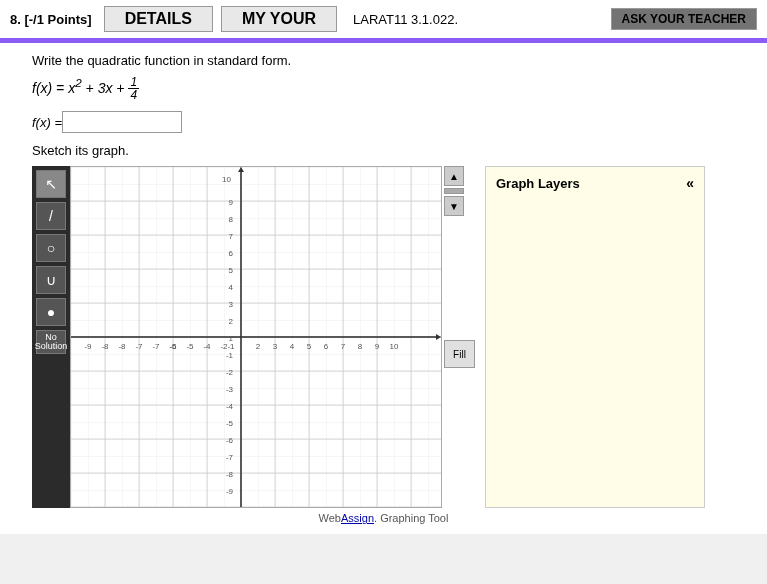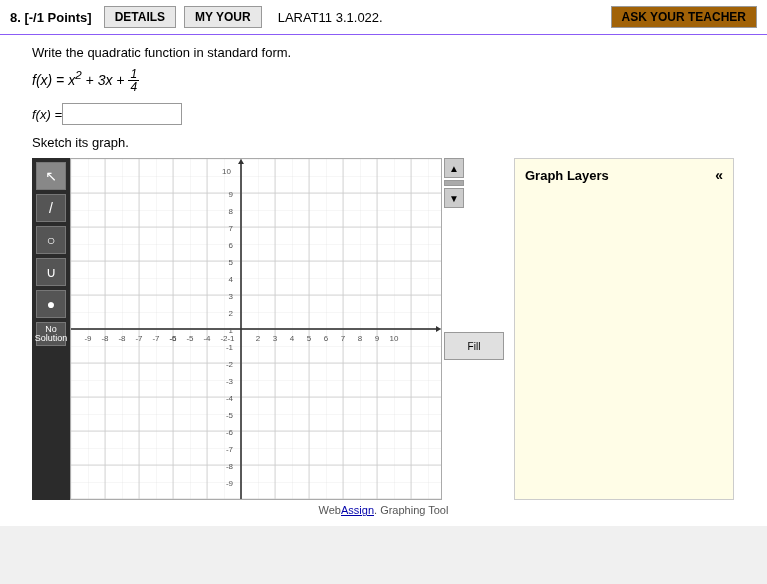--- a/index.html
+++ b/index.html
@@ -10,44 +10,44 @@
       width: 767px;
       min-height: 584px;
       overflow: hidden;
     }
 
     .top-bar {
       display: flex;
       align-items: center;
       background: #fff;
       padding: 6px 10px;
-      border-bottom: 1px solid #8b5cf6;
+      border-bottom: 5px solid #8b5cf6;
       gap: 8px;
     }
     .problem-num {
       font-weight: bold;
       font-size: 13px;
       margin-right: 4px;
     }
     .top-btn {
       border: 1px solid #999;
       background: #e8e8e8;
-      padding: 3px 10px;
-      font-size: 12px;
+      padding: 3px 20px;
+      font-size: 16px;
       cursor: pointer;
       font-weight: bold;
     }
     .larat-code {
       font-size: 13px;
       margin-left: 8px;
       flex: 1;
     }
     .ask-teacher-btn {
       border: 1px solid #999;
-      background: #a16207;
+      background: #737373;
       padding: 3px 10px;
       font-size: 12px;
       cursor: pointer;
       font-weight: bold;
       margin-left: auto;
     }
 
     .main-content {
       background: #fff;
       padding: 10px 32px;
@@ -156,21 +156,21 @@
       height: 20px;
       background: #ccc;
       border: 1px solid #999;
       display: flex;
       align-items: center;
       justify-content: center;
       cursor: pointer;
       font-size: 10px;
     }
     .fill-btn {
-      width: 60px;
+      width: 31px;
       height: 28px;
       background: #e0e0e0;
       border: 1px solid #999;
       display: flex;
       align-items: center;
       justify-content: center;
       cursor: pointer;
       font-size: 10px;
     }
 

